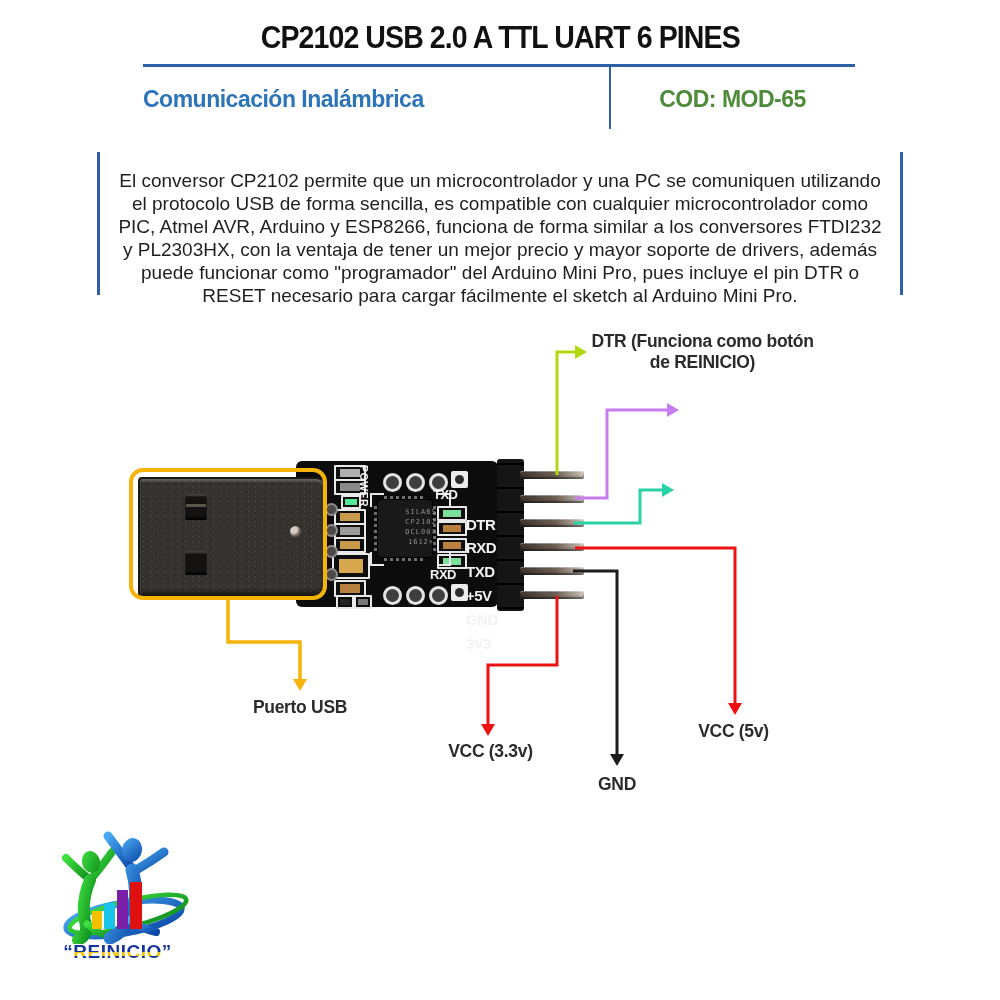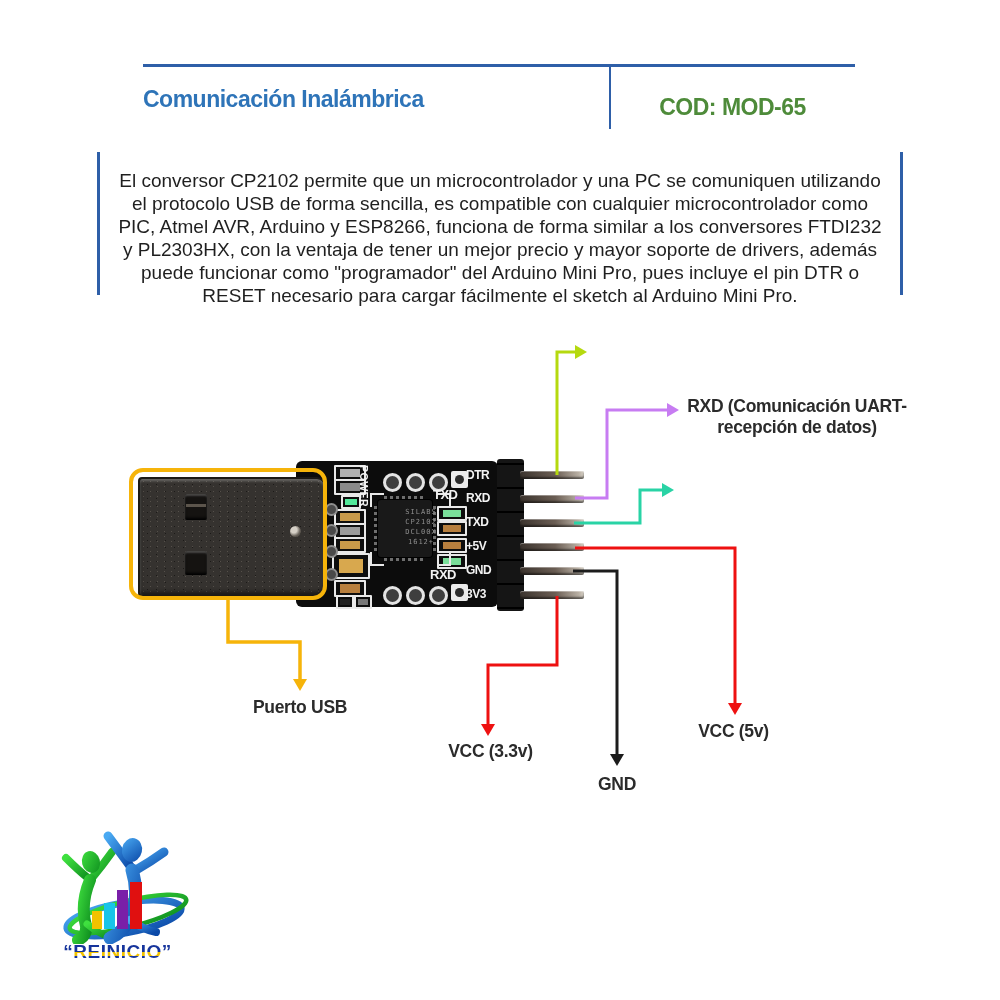--- a/index.html
+++ b/index.html
@@ -9,21 +9,21 @@
 
   
   .title{left:0;top:20px;width:1000px;text-align:center;font-size:31px;font-weight:800;
          color:#111;letter-spacing:-1px;}
   .title>span{display:inline-block;transform:scaleX(0.92);}
   .rule-h{left:143px;top:64px;width:712px;height:3px;background:#2e5fa8;}
   .rule-v{left:609px;top:67px;width:2px;height:62px;background:#2e5fa8;}
   .cat{left:143px;top:86px;width:466px;text-align:left;font-size:23px;font-weight:700;
        color:#2e74b8;letter-spacing:-0.5px;}
   .code{left:610px;top:86px;width:245px;text-align:center;font-size:23px;font-weight:700;
-        color:#4e8b3a;letter-spacing:-0.5px;margin-top:8px;}
+        color:#4e8b3a;letter-spacing:-0.5px;}
 
   
   .desc-bar{top:152px;width:3px;height:143px;background:#2e5fa8;}
   .desc{left:105px;top:169px;width:790px;text-align:center;font-size:19px;line-height:23px;
         color:#1f1f1f;white-space:pre-line;}
 
   
   .board{left:296px;top:461px;width:202px;height:146px;background:#0c0c0c;border-radius:6px;}
   .pinheader{left:497px;top:459px;width:27px;height:152px;border-radius:3px;background:#0b0b0b;
      background-image:repeating-linear-gradient(180deg,#151515 0 4px,#000 4px 6px,#151515 6px 24px);}
@@ -62,40 +62,41 @@
         background:repeating-linear-gradient(180deg,#6e6e6e 0 3px,transparent 3px 6px);}
   .chip .pins-l{left:-4px}.chip .pins-r{right:-4px}
   .bracket{width:12px;height:12px;}
   .br-tl{border-left:2px solid #e9e9e9;border-top:2px solid #e9e9e9;}
   .br-bl{border-left:2px solid #e9e9e9;border-bottom:2px solid #e9e9e9;}
   .br-tr{border-right:2px solid #e9e9e9;border-top:2px solid #e9e9e9;}
   .br-br{border-right:2px solid #e9e9e9;border-bottom:2px solid #e9e9e9;}
   .silk{color:#f2f2f2;font-weight:700;font-size:13px;letter-spacing:-0.5px;}
   .power{left:358px;top:465px;height:58px;color:#f2f2f2;font-weight:700;font-size:10.5px;
          writing-mode:vertical-rl;letter-spacing:0.5px;}
-  .pinlbl{left:466px;width:32px;color:#f2f2f2;font-weight:700;font-size:12px;letter-spacing:-0.5px;}
+  .pinlbl{left:466px;width:32px;color:#f2f2f2;font-weight:700;font-size:15px;letter-spacing:-0.5px;margin-top:48px;}
 
   
   .ann-label{font-weight:700;font-size:17.5px;color:#2b2b2b;text-align:center;
              white-space:pre-line;line-height:1.18;letter-spacing:-0.3px;}
   svg.overlay{position:absolute;left:0;top:0;pointer-events:none;}
 
   
   .brand{left:55px;top:941px;width:125px;text-align:center;font-size:19px;font-weight:800;
          color:#16349c;letter-spacing:0.5px;}
   @supports (-webkit-background-clip:text){
     .brand{background:linear-gradient(180deg,#16349c 0 52%,#f2c200 52% 68%,#16349c 68% 100%);
            -webkit-background-clip:text;-webkit-text-fill-color:transparent;}
   }
 </style>
 </head>
 <body>
 
 <div id="page">
 
+  <div class="abs title"><span>CP2102 USB 2.0 A TTL UART 6 PINES</span></div>
   <div class="abs rule-h"></div>
   <div class="abs rule-v"></div>
   <div class="abs cat">Comunicación Inalámbrica</div>
   <div class="abs code">COD: MOD-65</div>
 
   <div class="abs desc-bar" style="left:97px"></div>
   <div class="abs desc-bar" style="left:900px"></div>
   <div class="abs desc">El conversor CP2102 permite que un microcontrolador y una PC se comuniquen utilizando
 el protocolo USB de forma sencilla, es compatible con cualquier microcontrolador como
 PIC, Atmel AVR, Arduino y ESP8266, funciona de forma similar a los conversores FTDI232
@@ -225,22 +226,22 @@
     </g>
     <polygon points="300,691 293,679 307,679" fill="#f6b40a"></polygon>
     <polygon points="587,352 575,345 575,359" fill="#b5d90f"></polygon>
     <polygon points="679,410 667,403 667,417" fill="#c77cf2"></polygon>
     <polygon points="674,490 662,483 662,497" fill="#29d3a5"></polygon>
     <polygon points="735,715 728,703 742,703" fill="#ee1111"></polygon>
     <polygon points="617,766 610,754 624,754" fill="#1c1c1c"></polygon>
     <polygon points="488,736 481,724 495,724" fill="#ee1111"></polygon>
   </svg>
 
-  <div class="abs ann-label" style="left:683px;top:396px;width:228px">RXD (Comunicación UART-
-recepción de datos)</div>
+  <div class="abs ann-label" style="left:590px;top:331px;width:225px">DTR (Funciona como botón
+de REINICIO)</div>
   <div class="abs ann-label" style="left:681px;top:721px;width:105px">VCC (5v)</div>
   <div class="abs ann-label" style="left:577px;top:774px;width:80px">GND</div>
   <div class="abs ann-label" style="left:438px;top:741px;width:105px">VCC (3.3v)</div>
   <div class="abs ann-label" style="left:245px;top:697px;width:110px">Puerto USB</div>
 
   <svg class="abs" style="left:52px;top:826px" width="150" height="118" viewBox="0 0 150 118">
     <defs>
       <linearGradient id="lg-green" x1="0" y1="0" x2="1" y2="1">
         <stop offset="0" stop-color="#3fe03f"></stop>
           <stop offset="1" stop-color="#0f8f1f"></stop>

